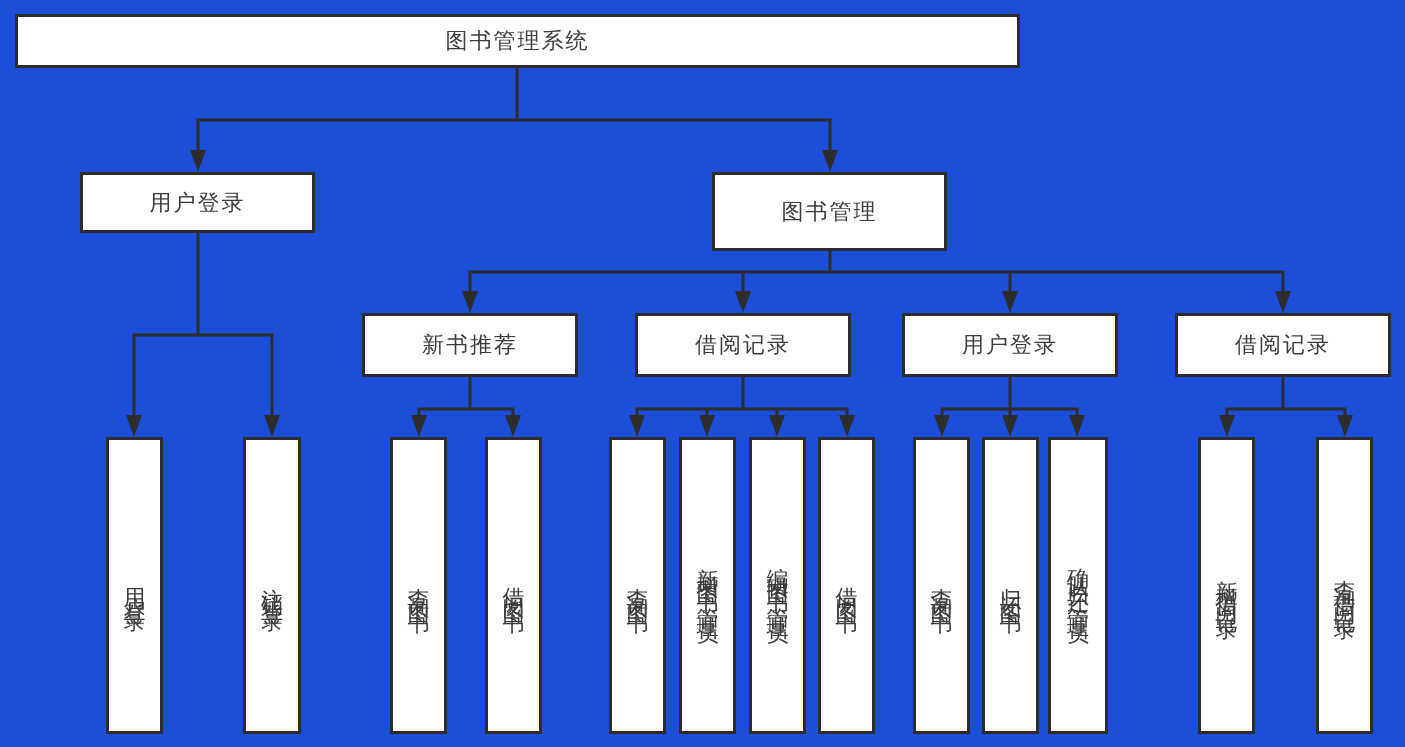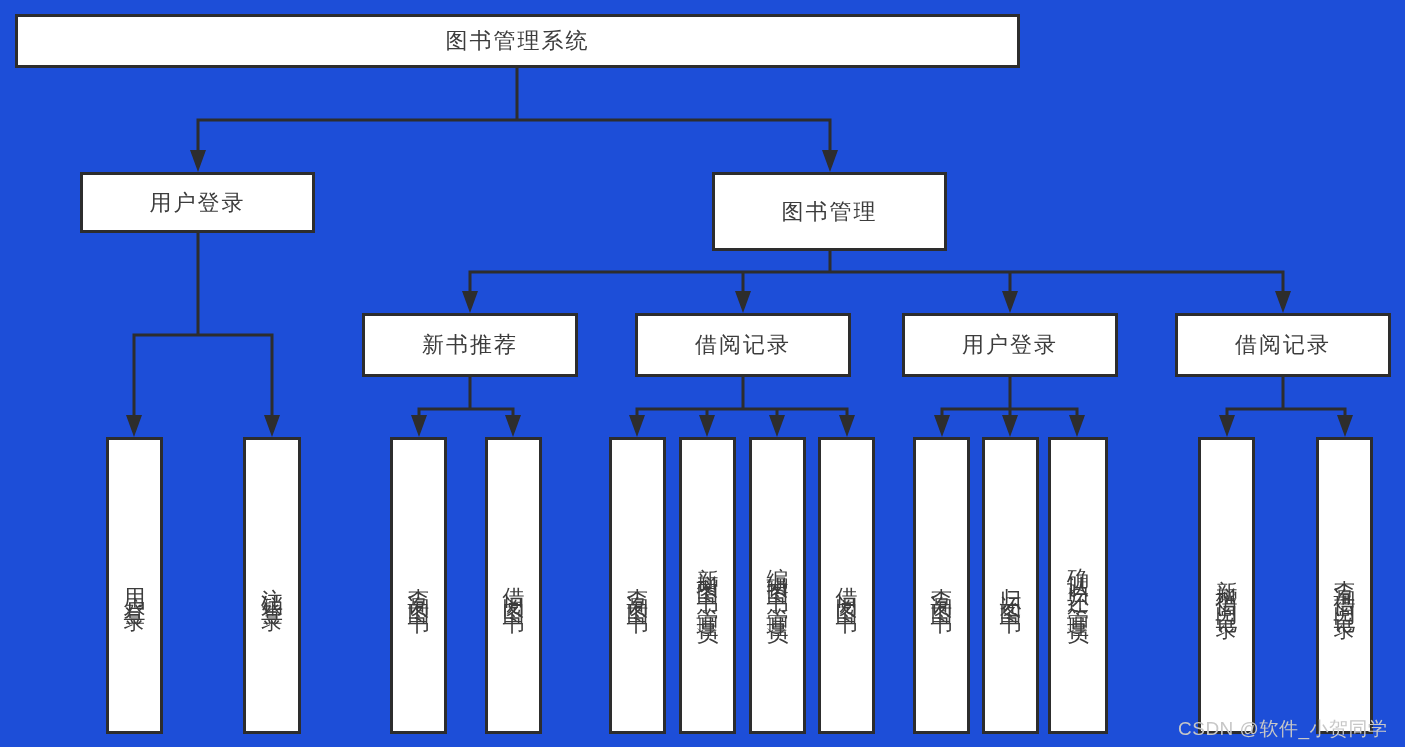--- a/index.html
+++ b/index.html
@@ -146,15 +146,14 @@
     <span class="vtext">确认归还（管理员）</span>
   </div>
 
   <div class="node v" style="left:1198px;top:437px;width:57px;height:297px">
     <span class="vtext">新增借阅记录</span>
   </div>
   <div class="node v" style="left:1316px;top:437px;width:57px;height:297px">
     <span class="vtext">查询借阅记录</span>
   </div>
 
-  <div class="watermark">CSDN @软件_小贺同学</div>
 
 </div>
 
 </body></html>

